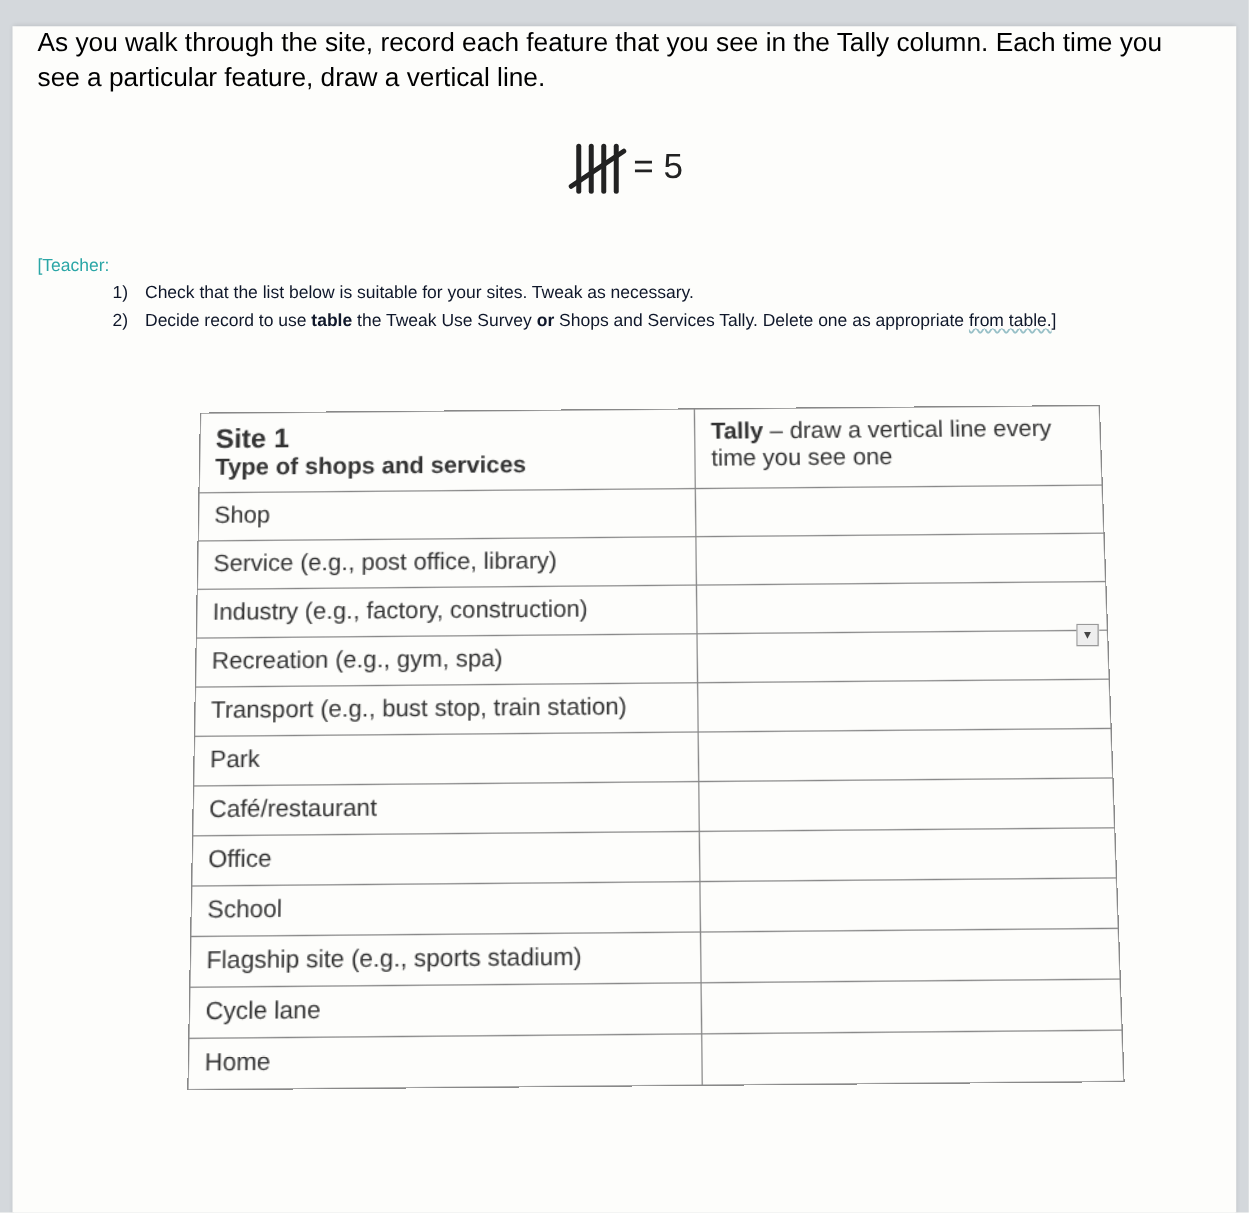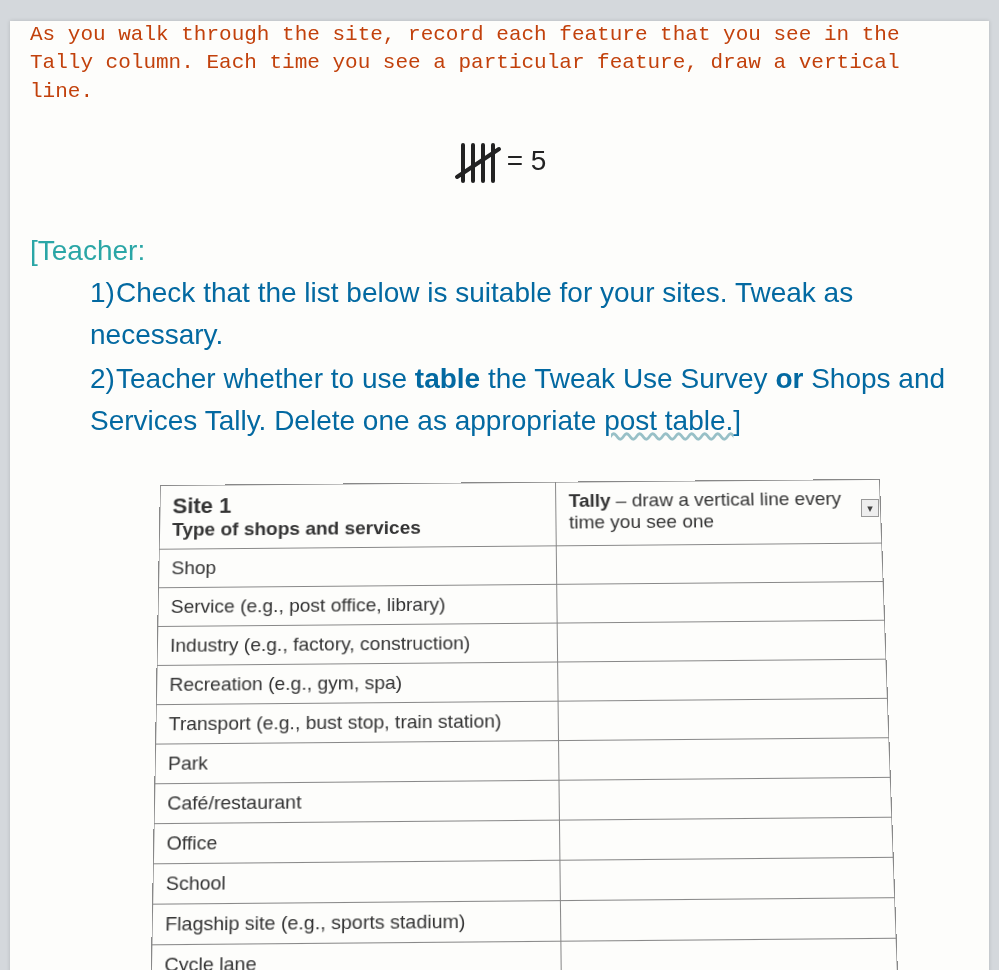--- a/index.html
+++ b/index.html
@@ -14,51 +14,50 @@
   }
   .page {
     background: #fdfdfb;
     margin: 0 10px;
     padding: 0 20px 20px 20px;
     min-height: 970px;
     box-shadow: 0 0 4px rgba(0,0,0,0.15);
     position: relative;
   }
   .intro {
-    color: #c2410c;
+    color: #000000;
     font-size: 21px;
     line-height: 1.35;
     padding-top: 0;
-    font-family: Liberation Mono, monospace;
   }
   .tally-demo {
     text-align: center;
     margin: 35px 0 45px 0;
     font-size: 28px;
     color: #222;
   }
   .tally-demo svg {
     vertical-align: middle;
     margin-right: 4px;
   }
   .teacher-block {
-    font-size: 28px;
+    font-size: 14px;
     line-height: 1.5;
-    margin-bottom: 40px;
+    margin-bottom: 60px;
   }
   .teacher-label {
     color: #2aa6a6;
   }
   .teacher-list {
     margin: 0;
     padding-left: 60px;
     list-style: none;
   }
   .teacher-list li {
-    color: #0369a1;
+    color: #0f172a;
     margin-bottom: 2px;
   }
   .teacher-list .num {
     display: inline-block;
     width: 26px;
   }
   .teacher-list b { font-weight: 600; }
   .underline { text-decoration: underline wavy rgba(0,100,120,0.4); }
   .table-wrap {
     width: 720px;
@@ -130,21 +129,21 @@
     </svg><span>= 5</span>
   </div>
 
   <div class="teacher-block">
     <span class="teacher-label">[Teacher:</span>
     <ol class="teacher-list">
       <li>
         <span class="num">1)</span><span>Check that the list below is suitable for your sites. Tweak as necessary.</span>
       </li>
       <li>
-        <span class="num">2)</span><span>Teacher whether to use </span><b>table</b><span> the Tweak Use Survey </span><b>or</b><span> Shops and Services Tally. Delete one as appropriate </span><span class="underline">post table.</span><span>]</span>
+        <span class="num">2)</span><span>Decide record to use </span><b>table</b><span> the Tweak Use Survey </span><b>or</b><span> Shops and Services Tally. Delete one as appropriate </span><span class="underline">from table.</span><span>]</span>
       </li>
     </ol>
   </div>
 
   <div class="table-wrap">
     <table>
       <tbody>
           <tr>
         <th class="col-type">
           <div class="site-header">Site 1</div>

